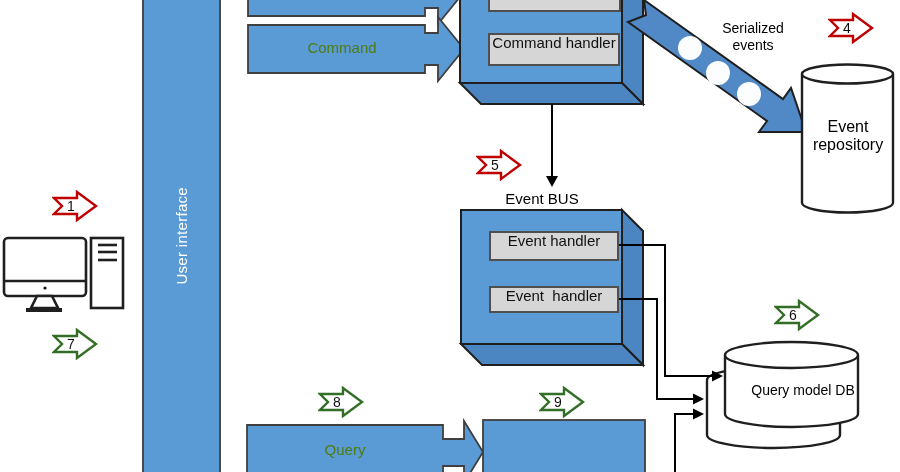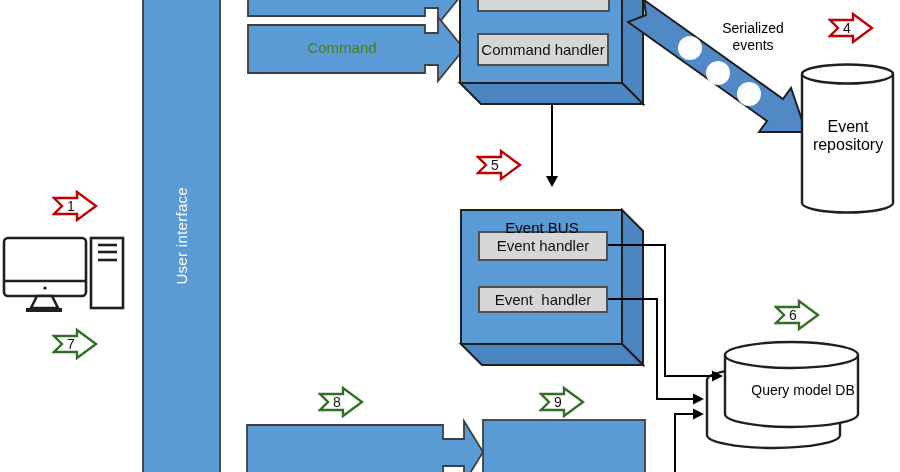--- a/index.html
+++ b/index.html
@@ -19,22 +19,22 @@
     display:flex;align-items:center;justify-content:center;
   }
   .ui-bar span{
     writing-mode:vertical-rl;transform:rotate(180deg);
     color:#fff;font-size:15px;letter-spacing:.3px;white-space:nowrap;
   }
   .lbl{position:absolute;color:#000;text-align:center;}
   .lbl.white{color:#4d7c0f;}
   .gray-box{
     position:absolute;background:var(--gray-fill);border:2px solid #4f4f4f;
-    box-sizing:border-box;display:flex;align-items:center;justify-content:center;
-    font-size:15px;color:#111;white-space:pre-wrap;line-height:1.05;
+    box-sizing:border-box;display:flex;justify-content:center;
+    font-size:15px;color:#111;white-space:pre-wrap;line-height:1.05;margin-left:11px;
   }
   .marker{position:absolute;width:46px;height:32px;}
   .marker svg{position:absolute;left:0;top:0;}
   .marker .num{
     position:absolute;left:0;top:0;width:38px;height:32px;
     display:flex;align-items:center;justify-content:center;
     font-size:14px;color:#111;
   }
   .marker.red svg polygon{stroke:var(--red);}
   .marker.green svg polygon{stroke:var(--green);}
@@ -127,21 +127,22 @@
     <span>Command handler</span>
   </div>
   <div class="gray-box" style="left:478px;top:231px;width:130px;height:30px;">
     <span>Event handler</span>
   </div>
   <div class="gray-box" style="left:478px;top:286px;width:130px;height:27px;">
     <span>Event  handler</span>
   </div>
 
   <div class="lbl white" style="left:252px;top:39px;width:180px;font-size:15px;">Command</div>
-  <div class="lbl" style="left:462px;top:190px;width:160px;font-size:15px;margin-top:29px;">Event BUS</div>
+  <div class="lbl white" style="left:247px;top:441px;width:196px;font-size:15px;">Query</div>
+  <div class="lbl" style="left:462px;top:190px;width:160px;font-size:15px;">Event BUS</div>
   <div class="lbl pre" style="left:697px;top:20px;width:112px;font-size:14px;line-height:1.18;">Serialized
 events</div>
   <div class="lbl" style="left:804px;top:118px;width:88px;font-size:16px;line-height:1.1;">Event repository</div>
   <div class="lbl" style="left:725px;top:382px;width:134px;font-size:14px;margin-left:11px;">Query model DB</div>
 
   <div class="marker red" style="left:52px;top:190px;">
     <svg width="46" height="32" viewBox="0 0 46 32">
       <polygon points="2,8 25,8 25,2 44,16 25,30 25,24 2,24 10,16" fill="#fff" stroke-width="2.4"></polygon>
     </svg>
     <div class="num">1</div>

